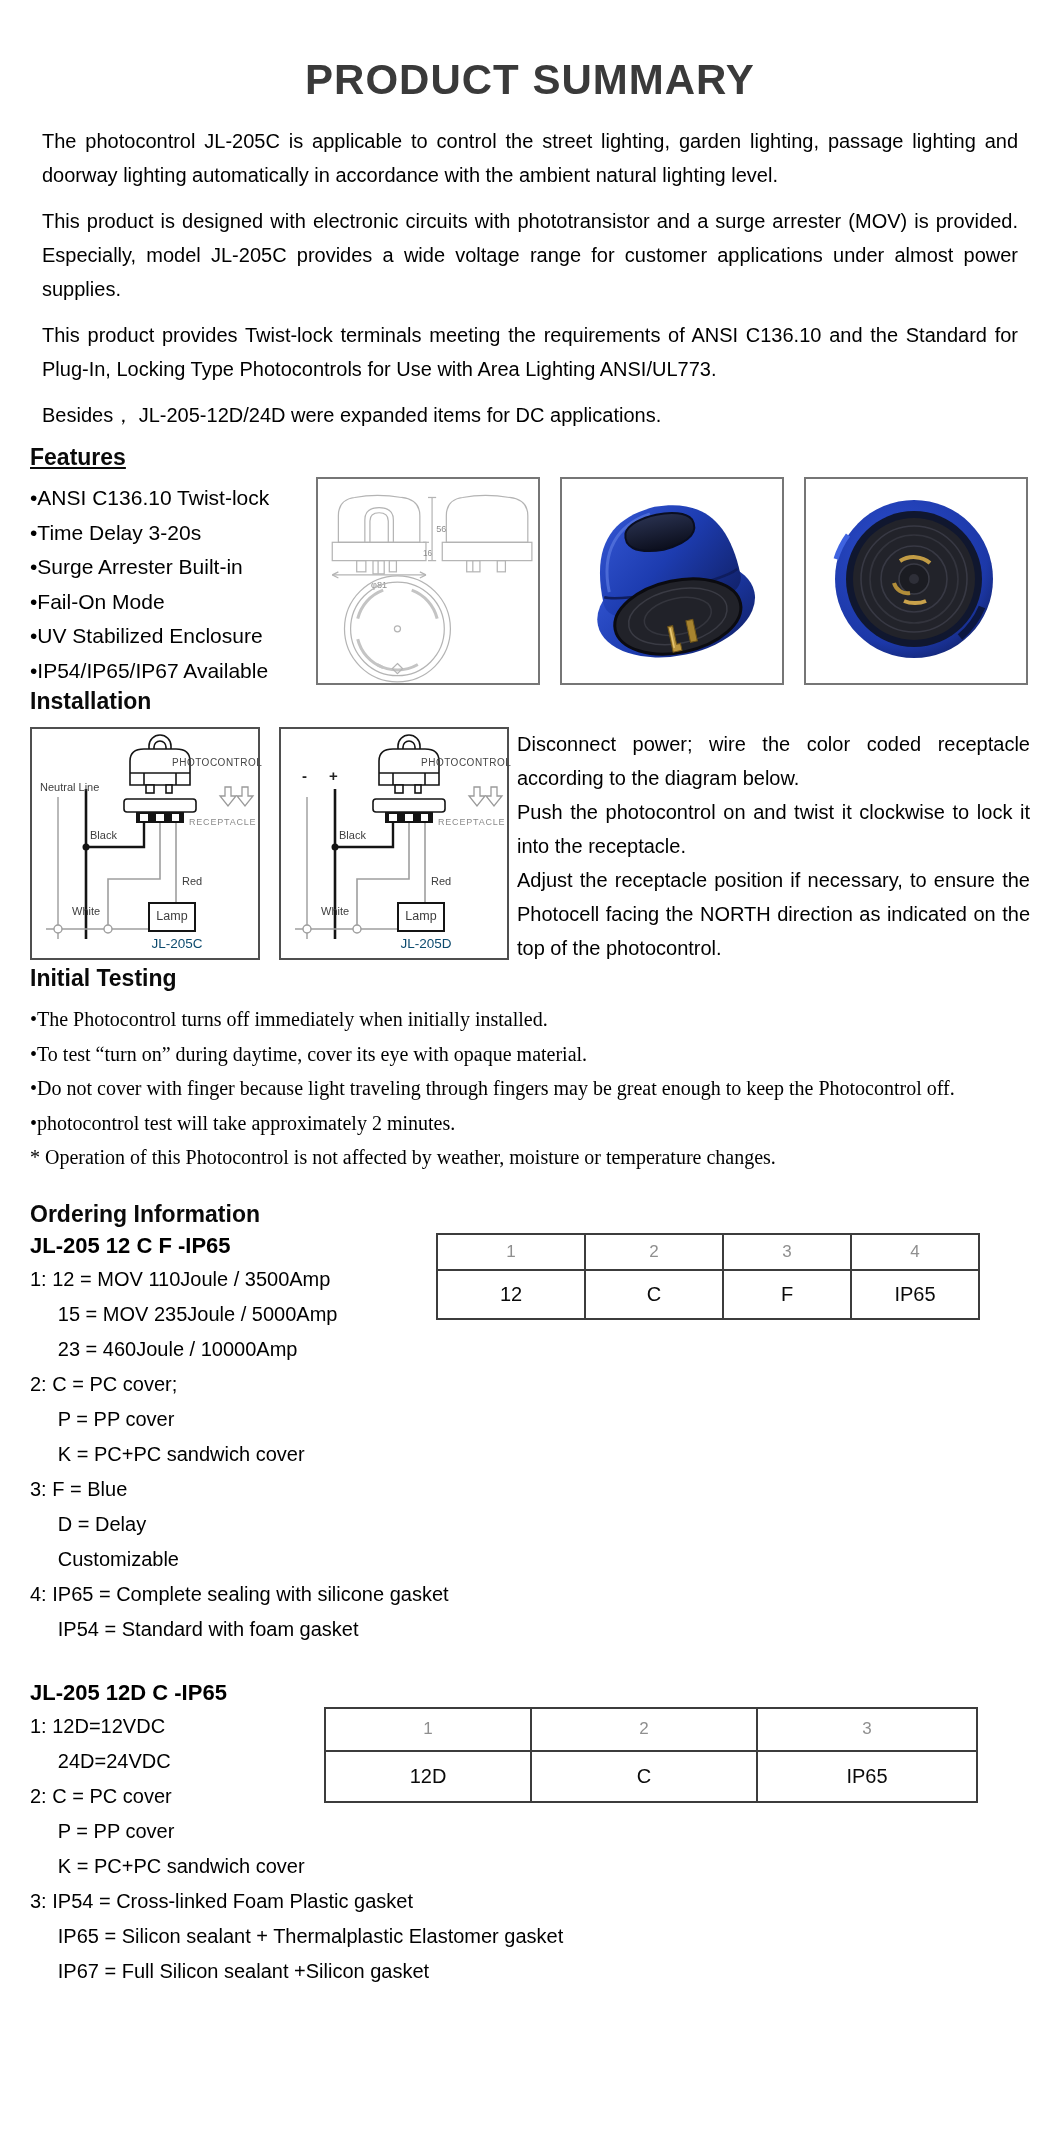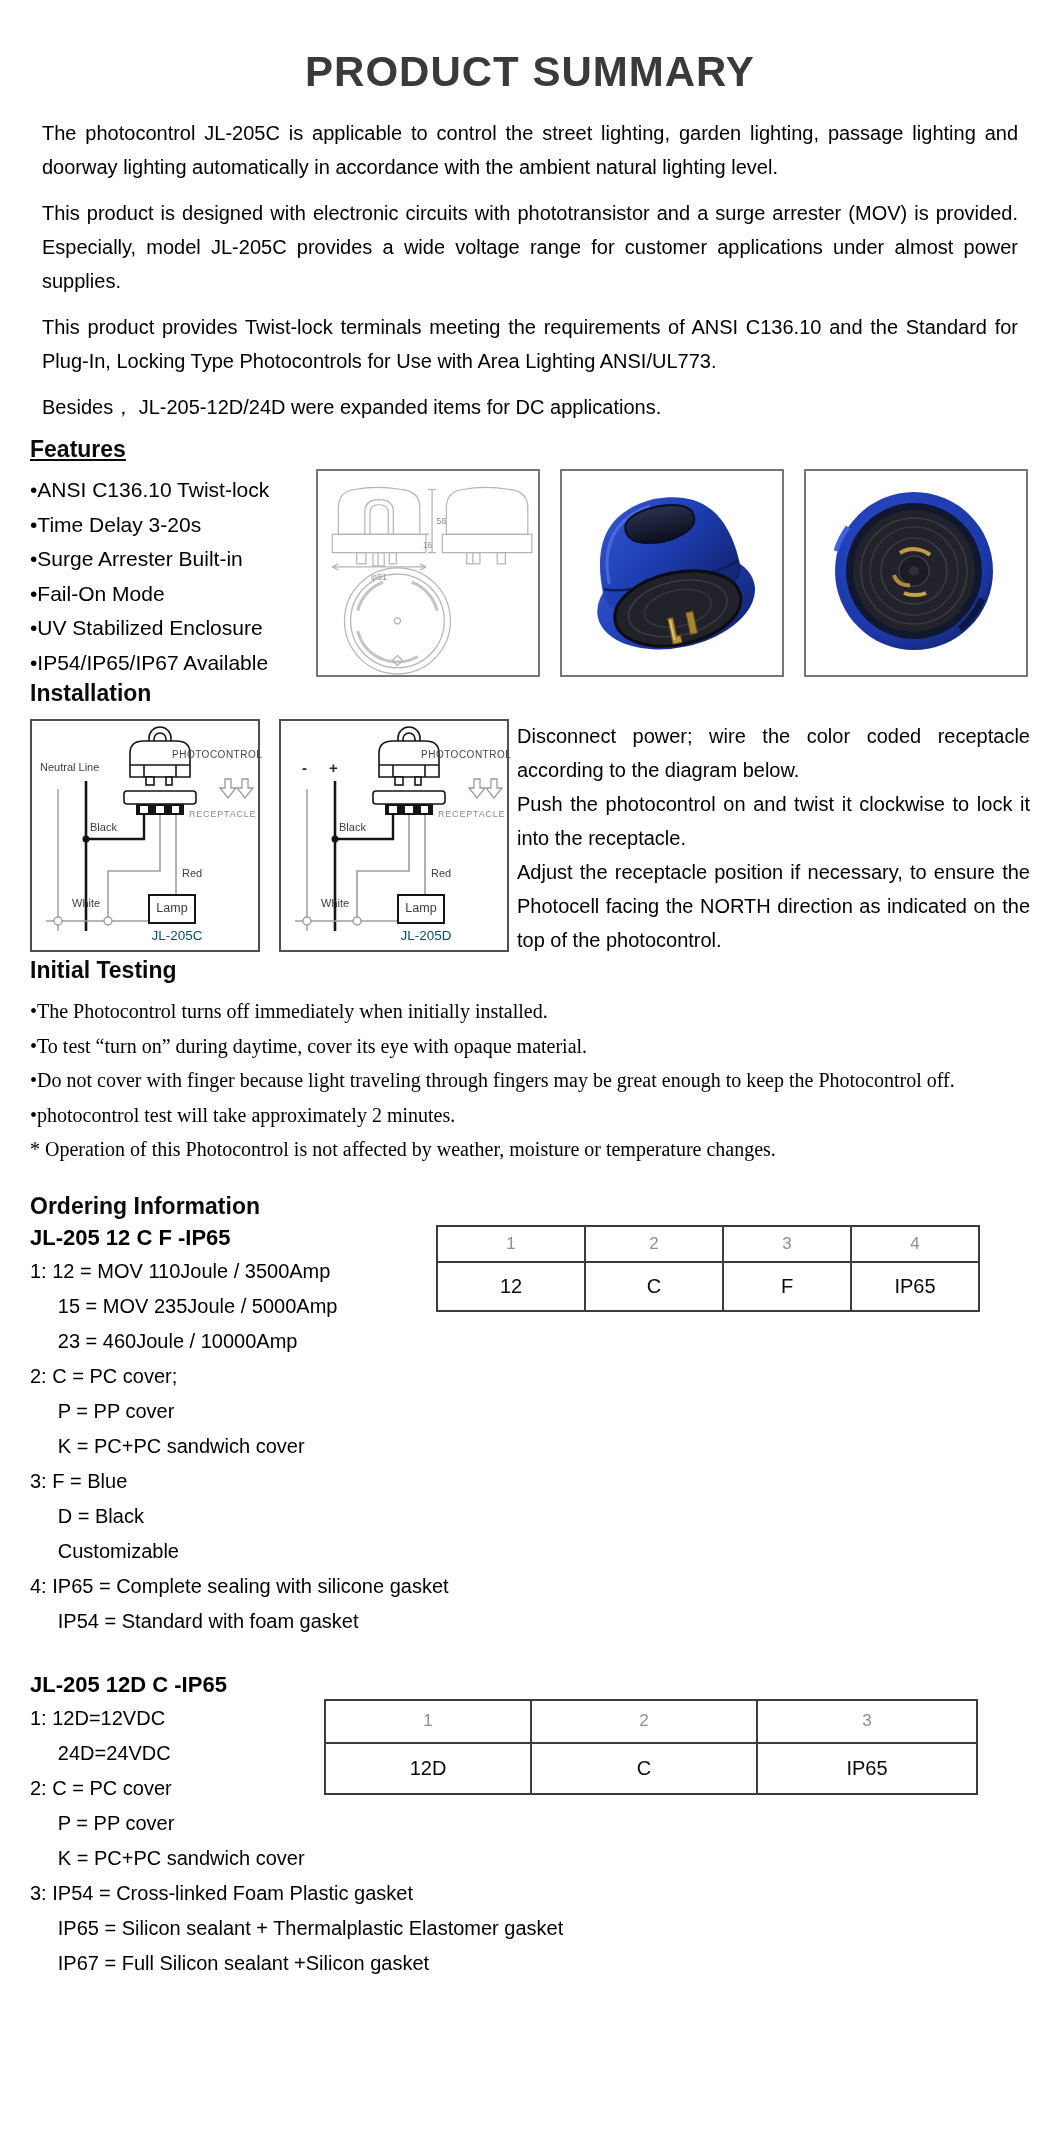--- a/index.html
+++ b/index.html
@@ -1,18 +1,18 @@
 <!DOCTYPE html>
 <html><head>
 <meta charset="utf-8">
 <style>
   html,body{margin:0;padding:0;background:#ffffff;}
   .page{
     width:1060px;height:2138px;position:relative;box-sizing:border-box;
-    padding:8px 30px;overflow:hidden;background:#fff;
+    padding:16px 30px;overflow:hidden;background:#fff;
     font-family:"Liberation Sans", sans-serif;color:#000;
   }
   .title{
     text-align:center;font-size:42px;font-weight:bold;color:#3a3a3a;
     margin:40px 0 0 0;letter-spacing:1px;
   }
   .intro{margin-top:20px;font-size:20px;line-height:34px;}
   .intro p{margin:12px;text-align:justify;}
   h2.sec{font-size:23px;font-weight:bold;margin:0;color:#0a0a0a;}
   .features-head{margin-top:46px;text-decoration:underline;}
@@ -226,21 +226,21 @@
         <path class="arrow" d="M210,58 h6 v9 h5 l-8,10 -8,-10 h5 z"></path>
         <circle cx="54" cy="118" r="3.5" fill="#141414"></circle>
         <path class="wblackw" d="M54,118 H112 V94"></path>
         <path class="wgrayw" d="M128,94 V150 H76 V196"></path>
         <path class="wgrayw" d="M144,94 V174"></path>
         <path class="wgrayw" d="M14,200 H117"></path>
         <circle class="junc" cx="26" cy="200" r="4"></circle>
         <circle class="junc" cx="76" cy="200" r="4"></circle>
         <rect class="lampbox" x="117" y="174" width="46" height="28"></rect>
       </svg>
-      <span class="dlabel" style="left:8px;top:40px;">Neutral Line</span>
+      <span class="dlabel" style="left:8px;top:52px;">Neutral Line</span>
       <span class="dlabel pc" style="left:140px;top:28px;">PHOTOCONTROL</span>
       <span class="dlabel rc" style="left:157px;top:88px;">RECEPTACLE</span>
       <span class="dlabel" style="left:58px;top:100px;">Black</span>
       <span class="dlabel" style="left:150px;top:146px;">Red</span>
       <span class="dlabel" style="left:40px;top:176px;">White</span>
       <span class="dlabel lamp" style="left:117px;top:180px;">Lamp</span>
       <span class="dlabel cap" style="left:70px;top:207px;">JL-205C</span>
     </div>
 
     <div class="diagram-box">
@@ -303,21 +303,21 @@
     <h2 class="sec ord-head">Ordering Information</h2>
     <div class="model-code">JL-205 12 C F -IP65</div>
     <div class="ord-lines">
       <div>1: 12 = MOV 110Joule / 3500Amp</div>
       <div>     15 = MOV 235Joule / 5000Amp</div>
       <div>     23 = 460Joule / 10000Amp</div>
       <div>2: C = PC cover;</div>
       <div>     P = PP cover</div>
       <div>     K = PC+PC sandwich cover</div>
       <div>3: F = Blue</div>
-      <div>     D = Black</div>
+      <div>     D = Delay</div>
       <div>     Customizable</div>
       <div>4: IP65 = Complete sealing with silicone gasket</div>
       <div>     IP54 = Standard with foam gasket</div>
     </div>
     <div class="order-table t1">
       <div class="ot-cell ot-h first">1</div>
       <div class="ot-cell ot-h">2</div>
       <div class="ot-cell ot-h">3</div>
       <div class="ot-cell ot-h">4</div>
       <div class="ot-cell ot-v first">12</div>

